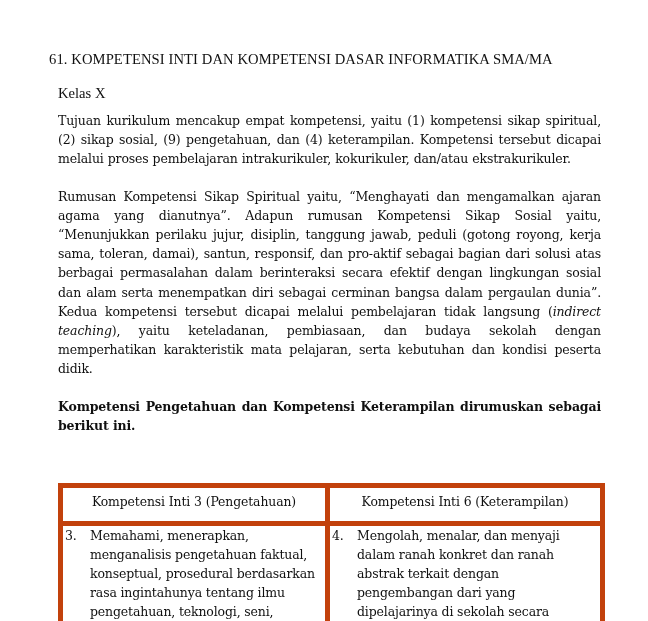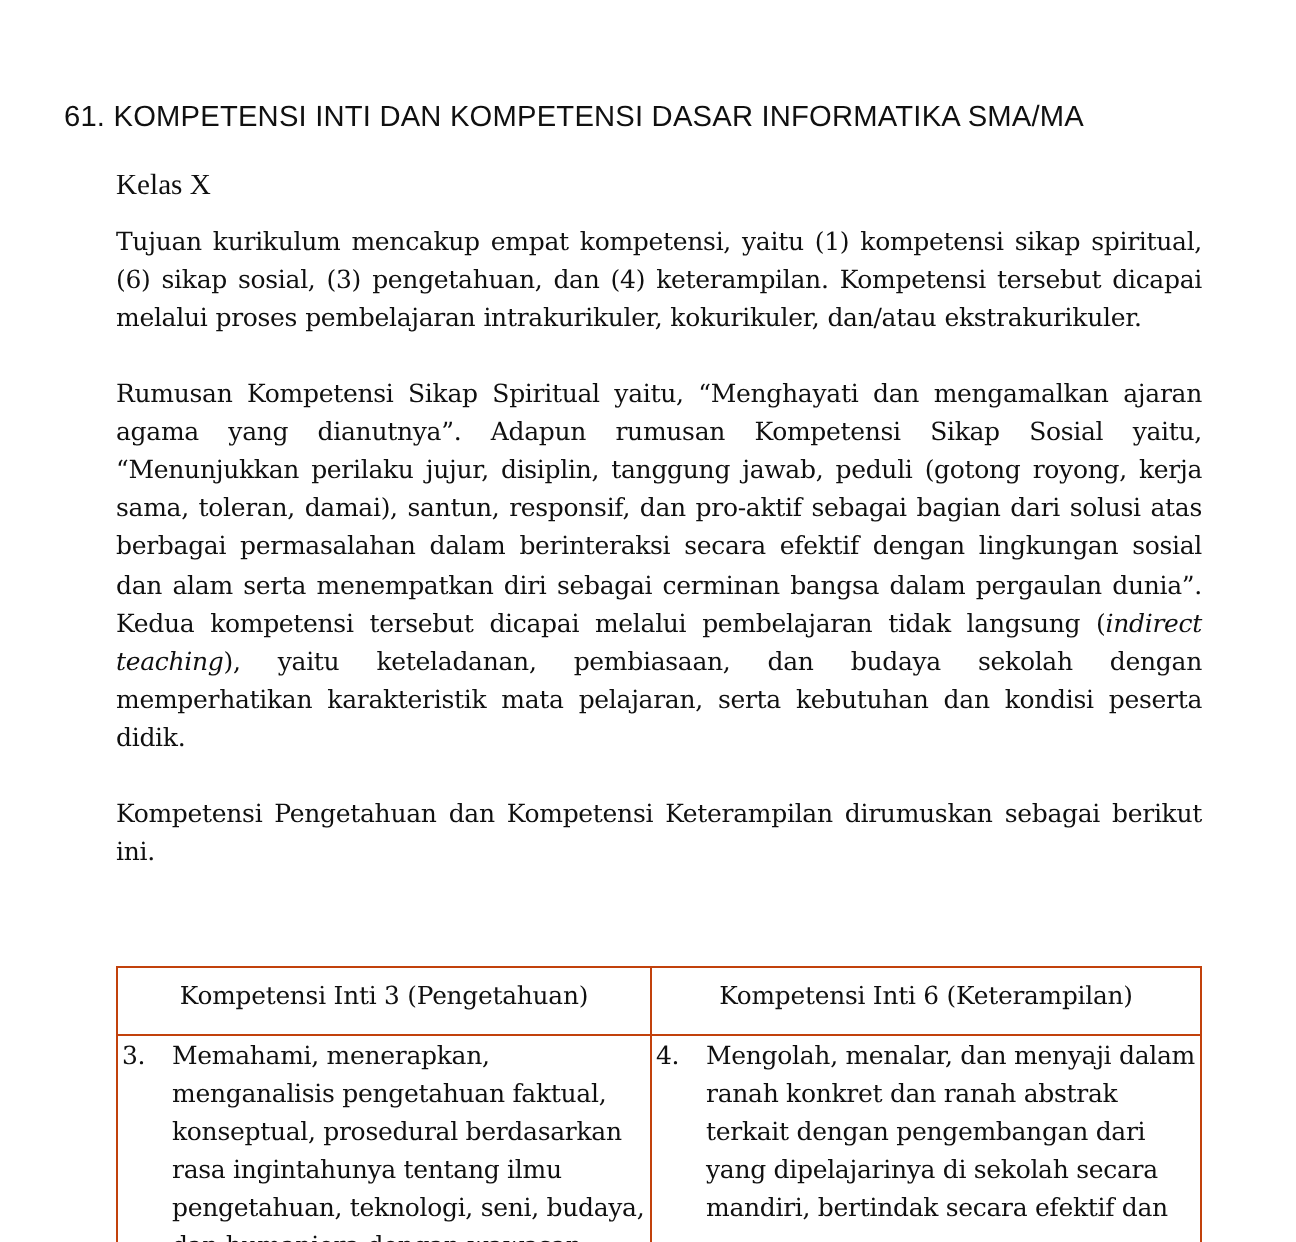--- a/index.html
+++ b/index.html
@@ -16,24 +16,24 @@
     -webkit-font-smoothing: antialiased;
   }
   .page {
     position: relative;
     width: 648px;
     height: 621px;
     overflow: hidden;
   }
   .doc-title {
     position: absolute;
-    left: 32px;
+    left: 49px;
     top: 50px;
     width: 580px;
-    font-family: Liberation Sans, sans-serif;
+    font-family: Liberation Serif, serif;
     font-size: 14.6px;
     line-height: 18px;
     letter-spacing: 0.1px;
     white-space: nowrap;
   }
   .klas {
     position: absolute;
     left: 58px;
     top: 84px;
     font-family: "Liberation Serif", "DejaVu Serif", serif;
@@ -50,34 +50,34 @@
   .para {
     font-family: "DejaVu Serif", "Liberation Serif", serif;
     font-size: 12.5px;
     line-height: 19.2px;
     text-align: justify;
     text-justify: inter-word;
     margin: 0 0 18px 0;
     letter-spacing: -0.15px;
     word-spacing: 0.2px;
   }
-  .para:last-child { margin-bottom: 16px; }
+  .para:last-child { margin-bottom: 16px; font-weight: bold; }
   .para em { font-style: italic; }
 
   
   .kd-table {
     position: absolute;
     left: 58px;
     top: 483px;
     width: 542px;
     border-collapse: collapse;
     table-layout: fixed;
   }
   .kd-table td {
-    border: 1px solid #c2410c;
+    border: 5px solid #c2410c;
     vertical-align: top;
     padding: 0;
   }
   .kd-table col.c1 { width: 267px; }
   .kd-table col.c2 { width: 275px; }
   .th-cell {
     text-align: center;
     font-family: "DejaVu Serif", "Liberation Serif", serif;
     font-size: 12.4px;
     line-height: 16px;
@@ -110,21 +110,21 @@
 <body>
 
 <div class="page">
 
   <div class="doc-title">61. KOMPETENSI INTI DAN KOMPETENSI DASAR INFORMATIKA SMA/MA</div>
 
   <div class="klas">Kelas X</div>
 
   <div class="body-block">
 
-    <p class="para">Tujuan kurikulum mencakup empat kompetensi, yaitu (1) kompetensi sikap spiritual, (6) sikap sosial, (3) pengetahuan, dan (4) keterampilan. Kompetensi tersebut dicapai melalui proses pembelajaran intrakurikuler, kokurikuler, dan/atau ekstrakurikuler.</p>
+    <p class="para">Tujuan kurikulum mencakup empat kompetensi, yaitu (1) kompetensi sikap spiritual, (2) sikap sosial, (9) pengetahuan, dan (4) keterampilan. Kompetensi tersebut dicapai melalui proses pembelajaran intrakurikuler, kokurikuler, dan/atau ekstrakurikuler.</p>
 
     <p class="para"><span>Rumusan Kompetensi Sikap Spiritual yaitu, “Menghayati dan mengamalkan ajaran agama yang dianutnya”. Adapun rumusan Kompetensi Sikap Sosial yaitu, “Menunjukkan perilaku jujur, disiplin, tanggung jawab, peduli (gotong royong, kerja sama, toleran, damai), santun, responsif, dan pro-aktif sebagai bagian dari solusi atas berbagai permasalahan dalam berinteraksi secara efektif dengan lingkungan sosial dan alam serta menempatkan diri sebagai cerminan bangsa dalam pergaulan dunia”. Kedua kompetensi tersebut dicapai melalui pembelajaran tidak langsung (</span><em>indirect teaching</em><span>), yaitu keteladanan, pembiasaan, dan budaya sekolah dengan memperhatikan karakteristik mata pelajaran, serta kebutuhan dan kondisi peserta didik.</span></p>
 
 
     <p class="para">Kompetensi Pengetahuan dan Kompetensi Keterampilan dirumuskan sebagai berikut ini.</p>
 
   </div>
 
   <table class="kd-table">
     <colgroup>

